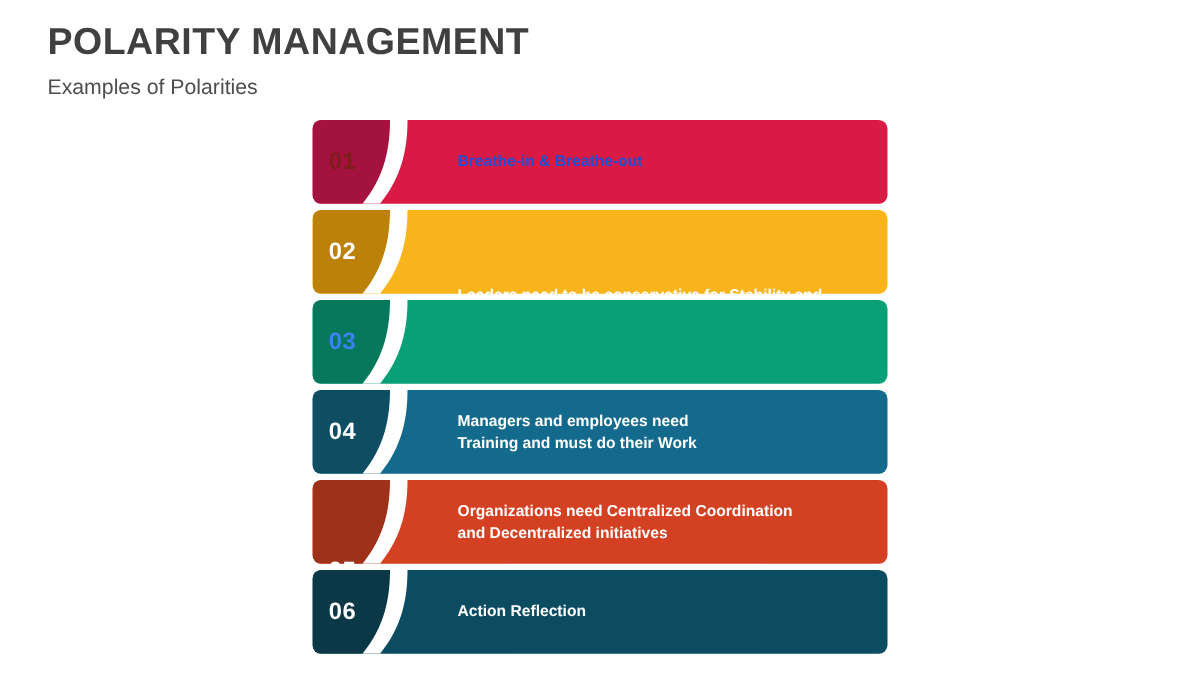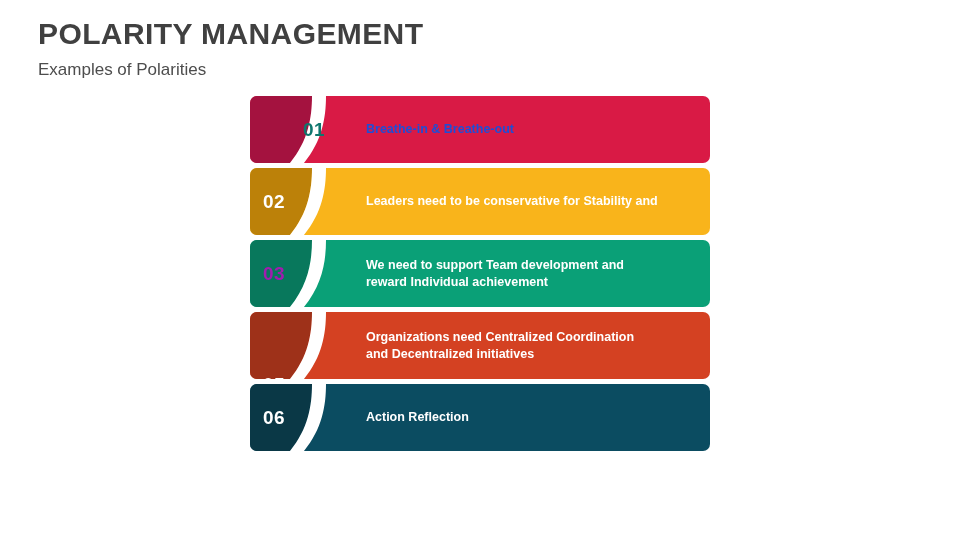--- a/index.html
+++ b/index.html
@@ -131,58 +131,72 @@
       <div class="bar-numblock">
         <svg width="100" height="67" viewBox="0 0 100 67" xmlns="http://www.w3.org/2000/svg">
           <path d="M0 0 H62 C62 22 58 45 40 67 H0 Z" fill="#A4123F"></path>
         </svg>
       </div>
       <div class="bar-sep">
         <svg width="90" height="67" viewBox="0 0 90 67" xmlns="http://www.w3.org/2000/svg">
           <path d="M34 0 C34 22 30 45 12 67 L26 67 C44 45 48 22 48 0 Z" fill="#ffffff"></path>
         </svg>
       </div>
-      <div class="bar-number" style="color: #0f766e; margin-left: 40px;">01</div>
+      <div class="bar-number" style="color: #7f1d1d;">01</div>
       <div class="bar-text" style="color: #1d4ed8; justify-content: center;">
         <span class="line">Breathe-in &amp; Breathe-out</span>
       </div>
     </div>
     <div class="bar-row">
       <div class="bar-main" style="background: rgb(249, 180, 27);"></div>
       <div class="bar-numblock">
         <svg width="100" height="67" viewBox="0 0 100 67" xmlns="http://www.w3.org/2000/svg">
           <path d="M0 0 H62 C62 22 58 45 40 67 H0 Z" fill="#BC8109"></path>
         </svg>
       </div>
       <div class="bar-sep">
         <svg width="90" height="67" viewBox="0 0 90 67" xmlns="http://www.w3.org/2000/svg">
           <path d="M34 0 C34 22 30 45 12 67 L26 67 C44 45 48 22 48 0 Z" fill="#ffffff"></path>
         </svg>
       </div>
       <div class="bar-number" style="color: rgb(255, 255, 255);">02</div>
+      <div class="bar-text" style="color: rgb(255, 255, 255); margin-top: 35px;">
+        <span class="line">Leaders need to be conservative for Stability and</span>
+      </div>
+    </div>
+    <div class="bar-row">
+      <div class="bar-main" style="background: rgb(10, 160, 119);"></div>
+      <div class="bar-numblock">
+        <svg width="100" height="67" viewBox="0 0 100 67" xmlns="http://www.w3.org/2000/svg">
+          <path d="M0 0 H62 C62 22 58 45 40 67 H0 Z" fill="#08785C"></path>
+        </svg>
+      </div>
+      <div class="bar-sep">
+        <svg width="90" height="67" viewBox="0 0 90 67" xmlns="http://www.w3.org/2000/svg">
+          <path d="M34 0 C34 22 30 45 12 67 L26 67 C44 45 48 22 48 0 Z" fill="#ffffff"></path>
+        </svg>
+      </div>
+      <div class="bar-number" style="color: #3b82f6;">03</div>
+    </div>
+    <div class="bar-row">
+      <div class="bar-main" style="background: rgb(19, 106, 140);"></div>
+      <div class="bar-numblock">
+        <svg width="100" height="67" viewBox="0 0 100 67" xmlns="http://www.w3.org/2000/svg">
+          <path d="M0 0 H62 C62 22 58 45 40 67 H0 Z" fill="#0F4D63"></path>
+        </svg>
+      </div>
+      <div class="bar-sep">
+        <svg width="90" height="67" viewBox="0 0 90 67" xmlns="http://www.w3.org/2000/svg">
+          <path d="M34 0 C34 22 30 45 12 67 L26 67 C44 45 48 22 48 0 Z" fill="#ffffff"></path>
+        </svg>
+      </div>
+      <div class="bar-number" style="color: rgb(255, 255, 255);">04</div>
       <div class="bar-text" style="color: rgb(255, 255, 255);">
-        <span class="line">Leaders need to be conservative for Stability and</span>
-      </div>
-    </div>
-    <div class="bar-row">
-      <div class="bar-main" style="background: rgb(10, 160, 119);"></div>
-      <div class="bar-numblock">
-        <svg width="100" height="67" viewBox="0 0 100 67" xmlns="http://www.w3.org/2000/svg">
-          <path d="M0 0 H62 C62 22 58 45 40 67 H0 Z" fill="#08785C"></path>
-        </svg>
-      </div>
-      <div class="bar-sep">
-        <svg width="90" height="67" viewBox="0 0 90 67" xmlns="http://www.w3.org/2000/svg">
-          <path d="M34 0 C34 22 30 45 12 67 L26 67 C44 45 48 22 48 0 Z" fill="#ffffff"></path>
-        </svg>
-      </div>
-      <div class="bar-number" style="color: #a21caf;">03</div>
-      <div class="bar-text" style="color: rgb(255, 255, 255);">
-        <span class="line">We need to support Team development and</span>
-        <span class="line">reward Individual achievement</span>
+        <span class="line">Managers and employees need</span>
+        <span class="line">Training and must do their Work</span>
       </div>
     </div>
     <div class="bar-row">
       <div class="bar-main" style="background: rgb(212, 65, 34);"></div>
       <div class="bar-numblock">
         <svg width="100" height="67" viewBox="0 0 100 67" xmlns="http://www.w3.org/2000/svg">
           <path d="M0 0 H62 C62 22 58 45 40 67 H0 Z" fill="#9E3119"></path>
         </svg>
       </div>
       <div class="bar-sep">

